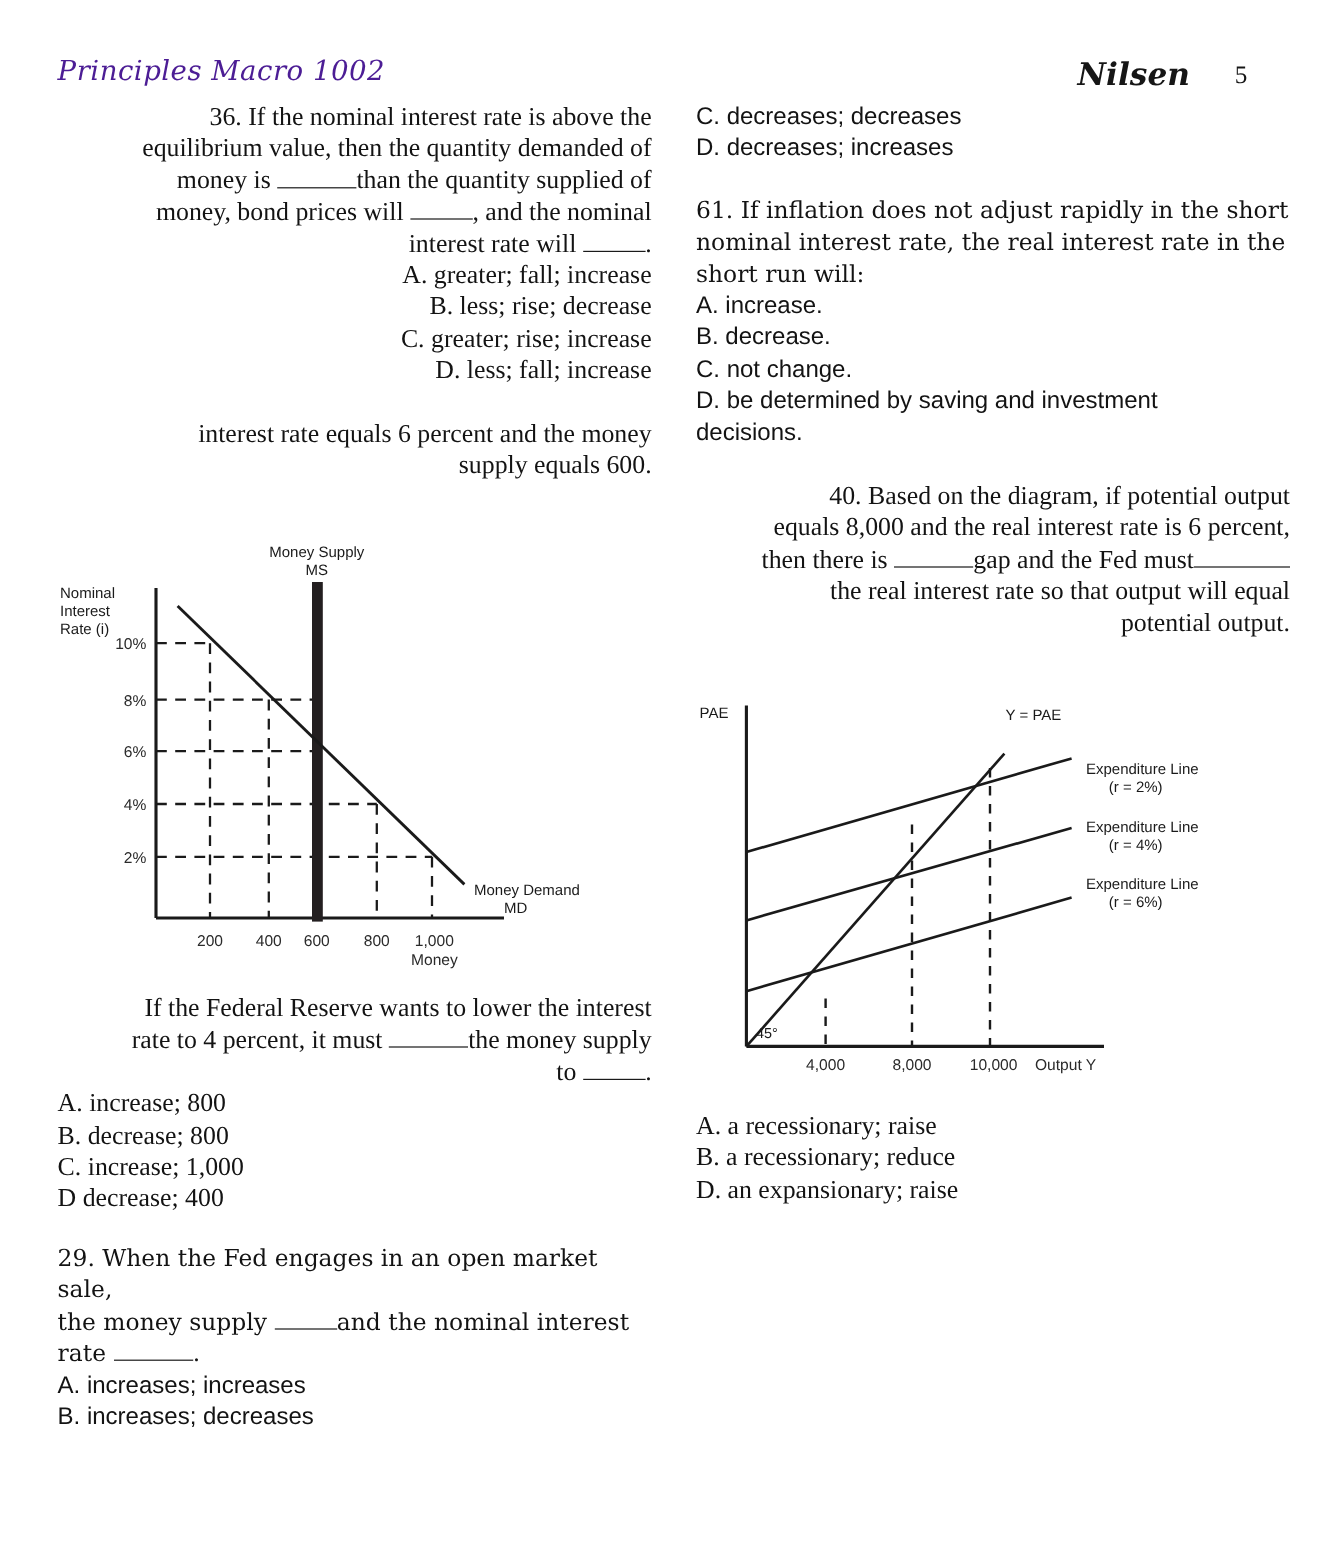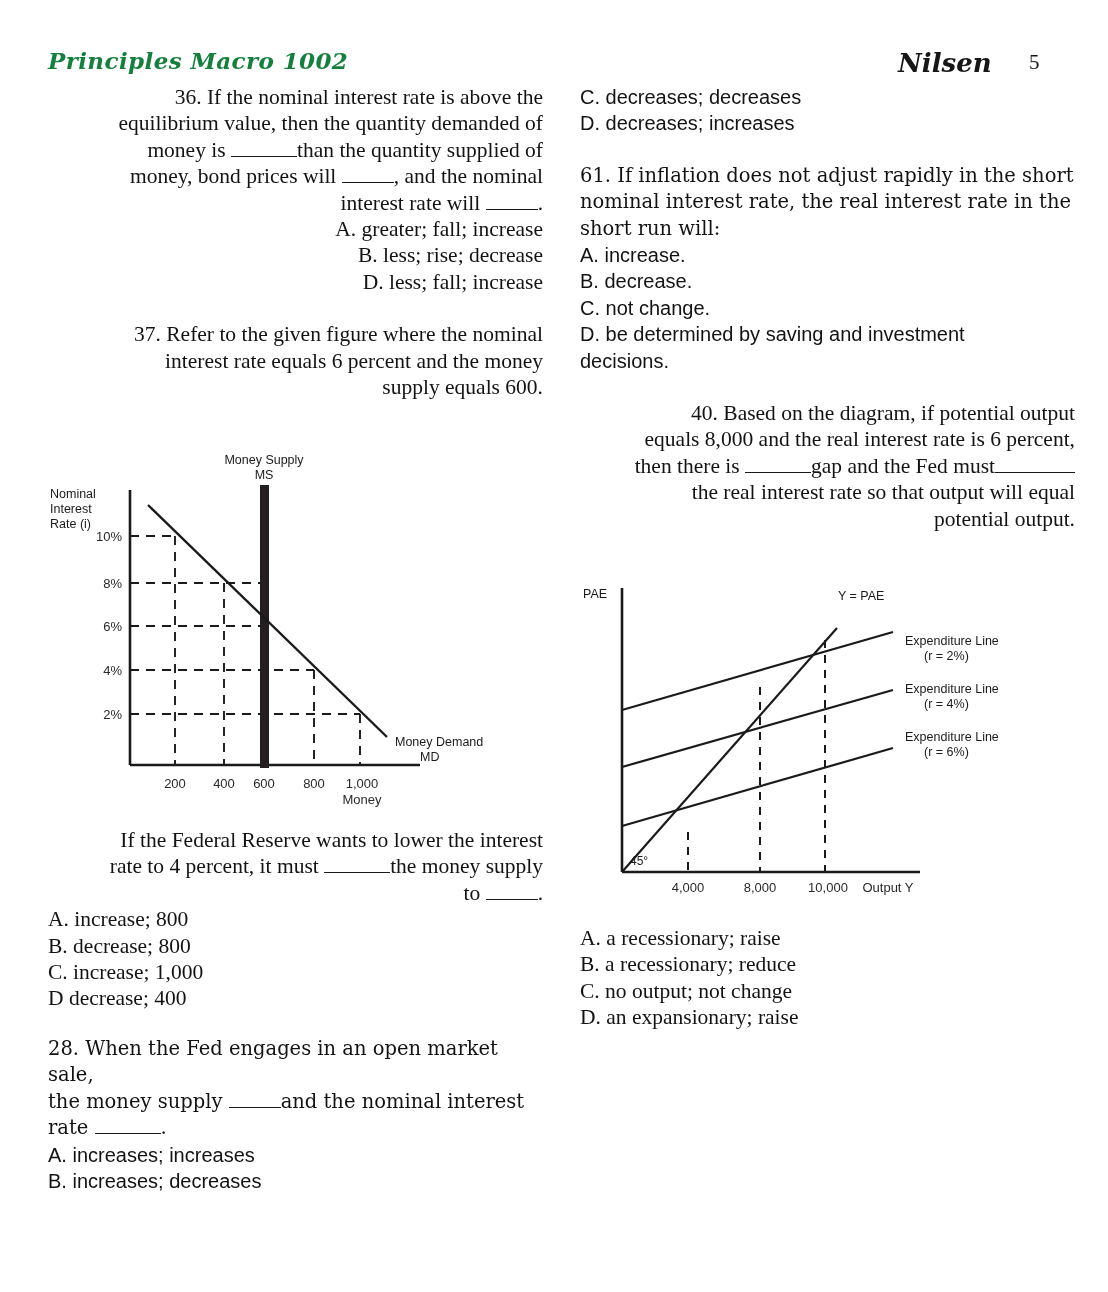--- a/index.html
+++ b/index.html
@@ -10,23 +10,23 @@
     color:#131313;
     position:relative;
     overflow:hidden;
   }
   .page{position:absolute;left:0;top:0;width:1108px;height:1292px;}
 
   
   .hdr-left{
     position:absolute;left:48px;top:47px;
     font-family:"DejaVu Serif", serif;
-    font-style:italic;font-weight:700;
+    font-style:italic;font-weight:400;
     font-size:23px;letter-spacing:.4px;
-    color:#15803d;
+    color:#4c1d95;
   }
   .hdr-right{
     position:absolute;left:898px;top:48px;
     font-family:"DejaVu Serif", serif;
     font-style:italic;font-weight:600;
     font-size:26px;color:#161616;
   }
   .hdr-page{
     position:absolute;left:1029px;top:50px;
     font-size:21px;color:#161616;
@@ -74,27 +74,27 @@
       <div>
         <span>money, bond prices will</span>
         <span class="fill f-sm"></span><span>, and the nominal</span>
       </div>
       <div>
         <span>interest rate will</span>
         <span class="fill f-sm"></span><span>.</span>
       </div>
       <div class="opt">A. greater; fall; increase</div>
       <div class="opt">B. less; rise; decrease</div>
+      <div class="opt">C. greater; rise; increase</div>
       <div class="opt">D. less; fall; increase</div>
     </div>
 
     <div class="spacer-lg"></div>
 
     <div class="q blk">
-      <div>37. Refer to the given figure where the nominal</div>
       <div>interest rate equals 6 percent  and the money</div>
       <div>supply equals 600.</div>
     </div>
   </div>
 
   <div style="position:absolute;left:40px;top:445px;">
     <svg width="470" height="370" viewBox="0 0 470 370">
 
       <text class="figtext" x="10" y="53">Nominal</text>
       <text class="figtext" x="10" y="68">Interest</text>
@@ -152,21 +152,21 @@
       <span>to</span>
       <span class="fill f-sm"></span><span>.</span>
     </div>
     <div class="opt">A. increase; 800</div>
     <div class="opt">B. decrease; 800</div>
     <div class="opt">C. increase; 1,000</div>
     <div class="opt">D decrease; 400</div>
   </div>
 
   <div style="position:absolute;left:48px;top:1036px;width:500px;">
-    <div class="q-alt">28. When the Fed engages in an open market sale,</div>
+    <div class="q-alt">29. When the Fed engages in an open market sale,</div>
     <div class="q-alt">
       <span>the money supply</span>
       <span class="fill f-sm"></span><span>and the nominal interest</span>
     </div>
     <div class="q-alt">
       <span>rate</span>
       <span class="fill f-md"></span><span>.</span>
     </div>
     <div class="opt-alt">A. increases; increases</div>
     <div class="opt-alt">B. increases; decreases</div>
@@ -237,17 +237,16 @@
       <text class="axnum" x="113" y="312" text-anchor="middle">4,000</text>
       <text class="axnum" x="185" y="312" text-anchor="middle">8,000</text>
       <text class="axnum" x="253" y="312" text-anchor="middle">10,000</text>
       <text class="axnum" x="313" y="312" text-anchor="middle">Output Y</text>
     </svg>
   </div>
 
   <div style="position:absolute;left:580px;top:925px;width:460px;">
     <div class="opt">A. a recessionary; raise</div>
     <div class="opt">B. a recessionary; reduce</div>
-    <div class="opt">C. no output; not change</div>
     <div class="opt">D. an expansionary; raise</div>
   </div>
 
 </div>
 
 </body></html>

